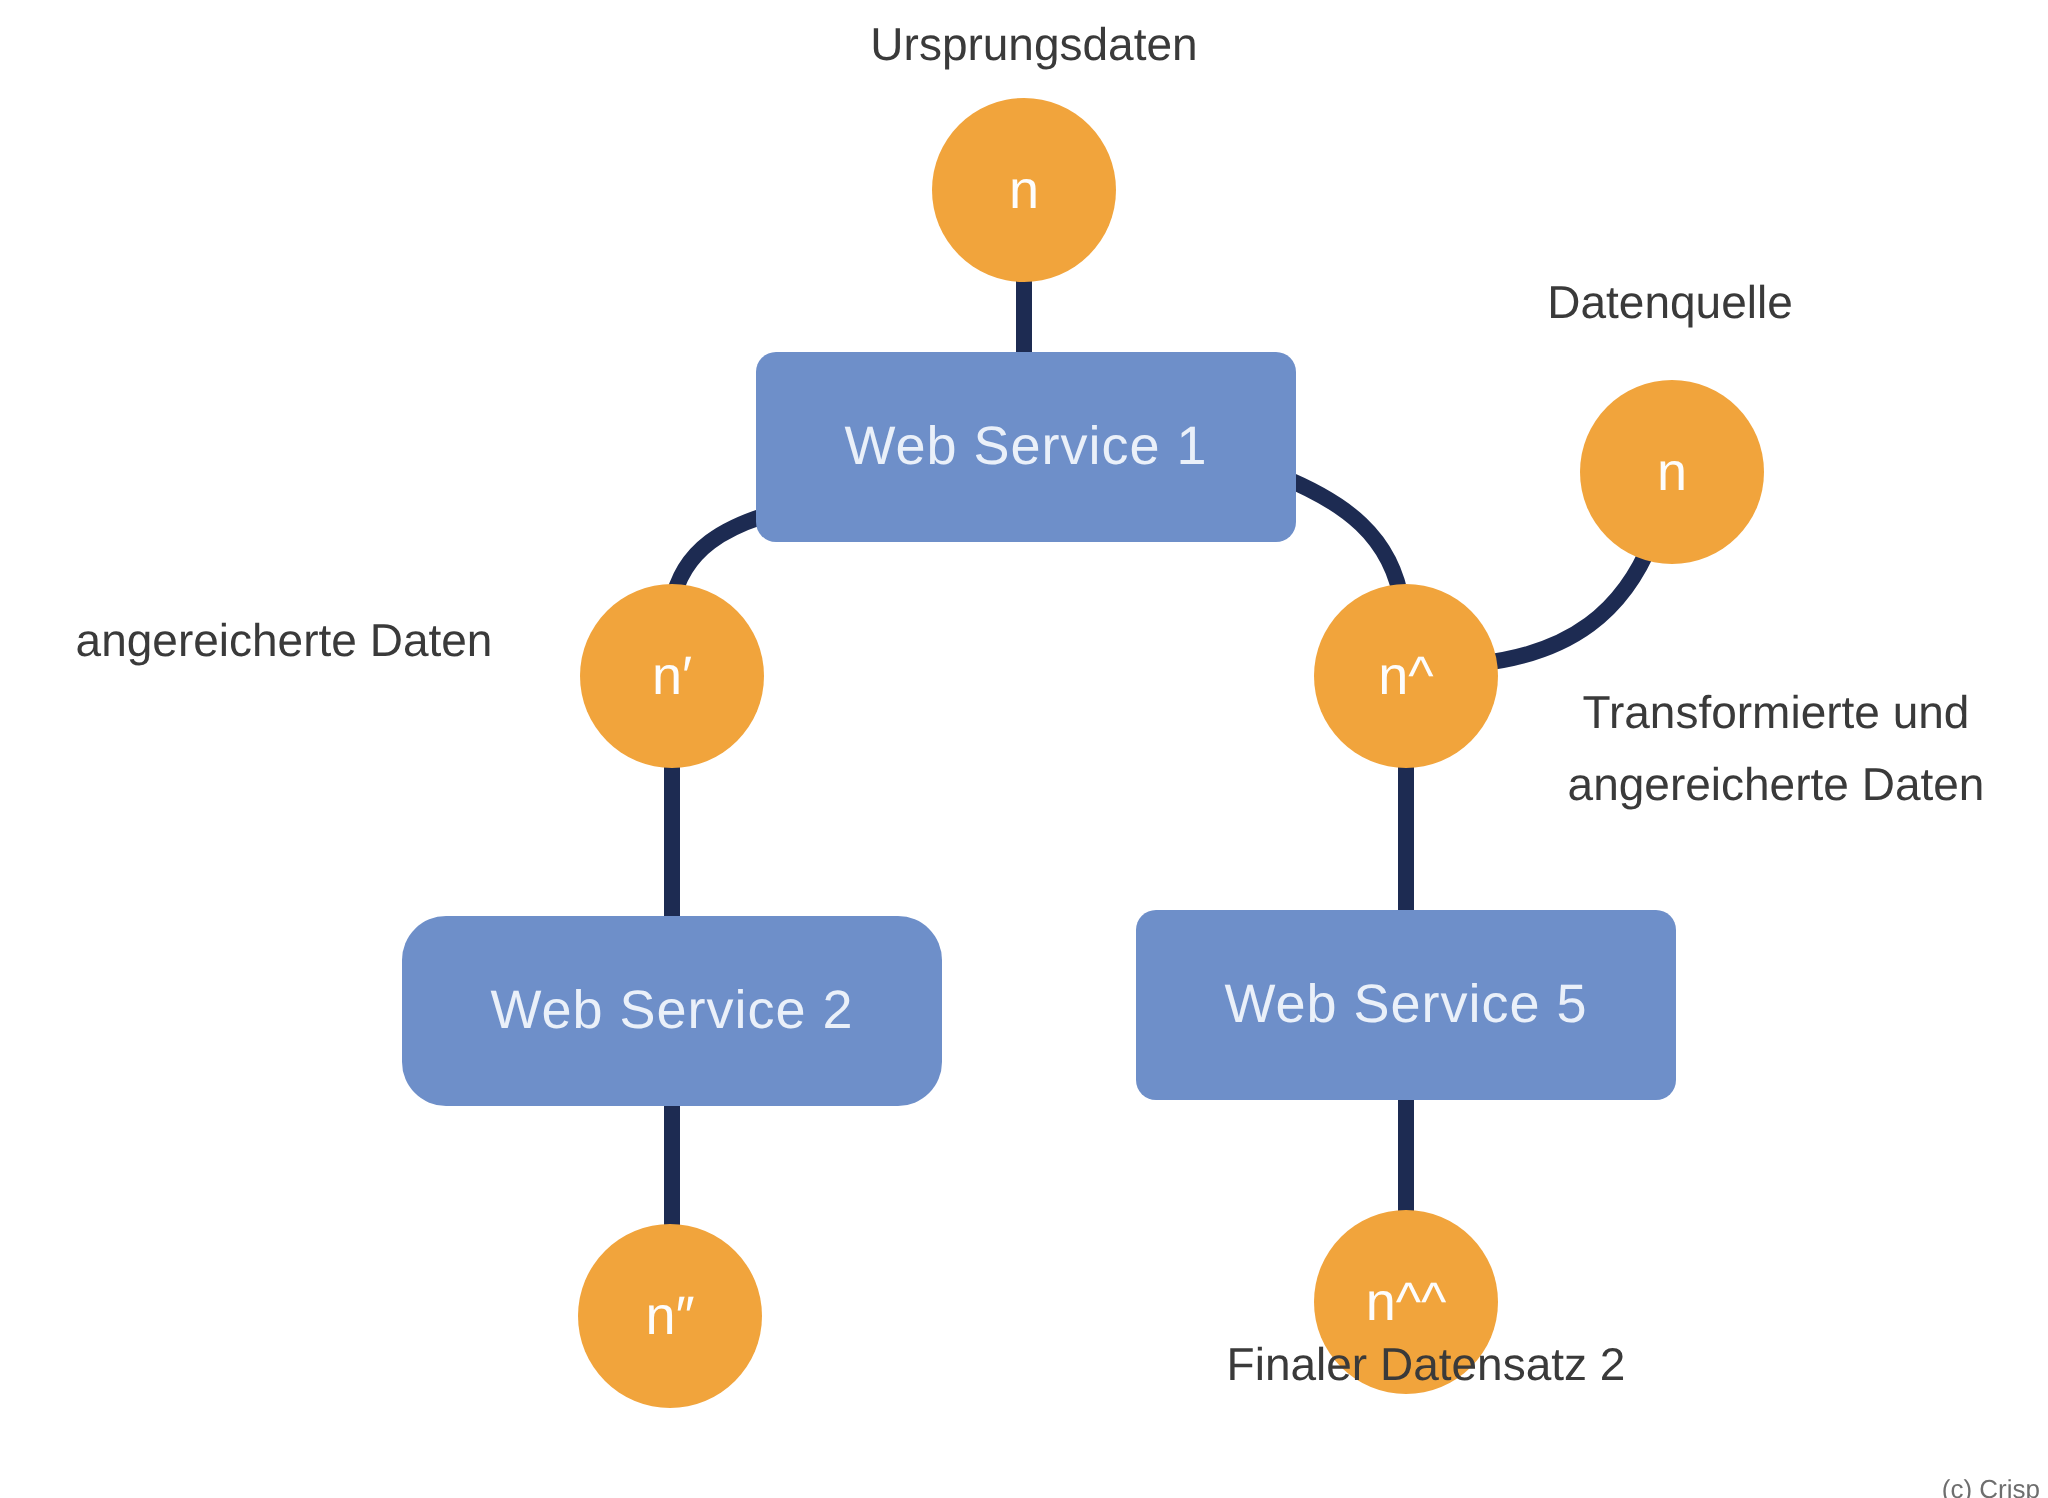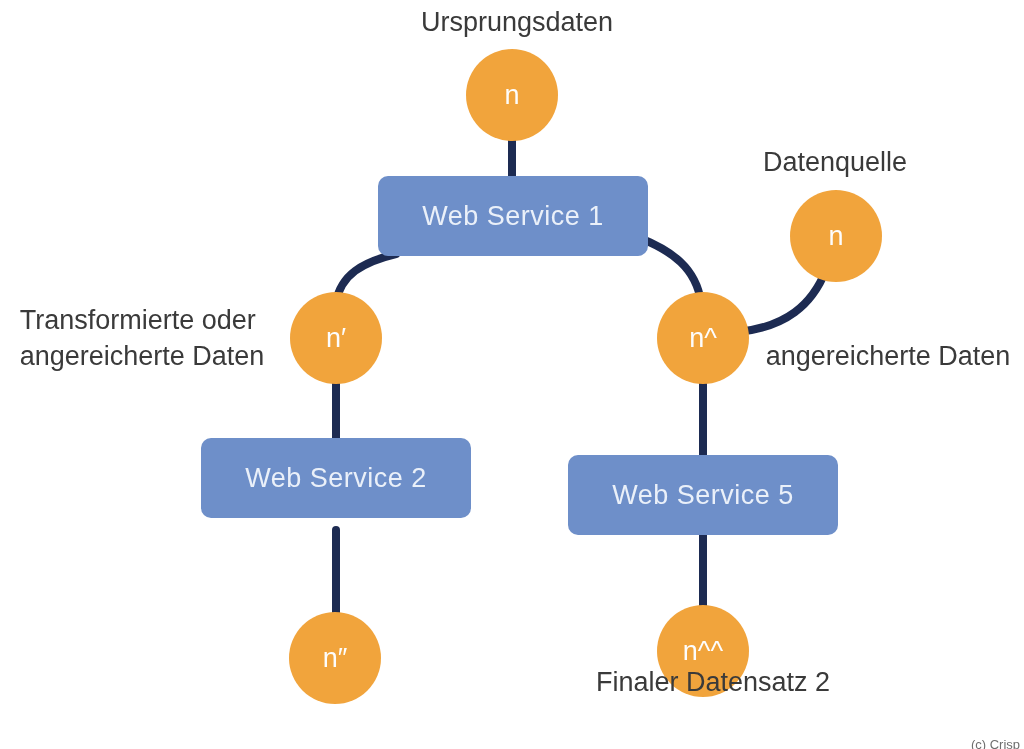--- a/index.html
+++ b/index.html
@@ -10,45 +10,45 @@
     --label-text:#3A3A3A; --box-text:#EAF0F9; --node-text:#FDFDFD; --credit-text:#6E6E6E;
   }
   .connectors{position:absolute;left:0;top:0;z-index:1;}
   .connectors path{stroke:var(--connector);stroke-width:8;fill:none;stroke-linecap:round;}
   .node{
     position:absolute;z-index:2;width:92px;height:92px;border-radius:50%;
     background:var(--node-fill);display:flex;align-items:center;justify-content:center;
     color:var(--node-text);font-size:27px;
   }
   .box{
-    position:absolute;z-index:2;width:270px;height:80px;border-radius:10px;
+    position:absolute;z-index:2;width:270px;height:95px;border-radius:10px;
     background:var(--box-fill);display:flex;align-items:center;justify-content:center;
     color:var(--box-text);font-size:27px;letter-spacing:0.5px;
   }
   .caption{
-    position:absolute;z-index:3;color:var(--label-text);font-size:27px;line-height:36px;
-    white-space:nowrap;transform:translateX(-50%);
+    position:absolute;z-index:3;color:var(--label-text);font-size:23px;line-height:36px;
+    text-align:center;white-space:nowrap;transform:translateX(-50%);
   }
   .caption span{display:block;}
   .credit{
     position:absolute;z-index:3;right:4px;top:727px;color:var(--credit-text);
     font-size:13px;white-space:nowrap;transform:none;text-align:right;
   }
   
   .node-origin{left:466px;top:49px;}
   .node-source{left:790px;top:190px;}
   .node-nprime{left:290px;top:292px;}
   .node-ncaret{left:657px;top:292px;}
   .node-final1{left:289px;top:612px;}
   .node-final2{left:657px;top:605px;}
   .box-ws1{left:378px;top:176px;}
-  .box-ws2{left:201px;top:438px;}
+  .box-ws2{left:201px;top:458px;border-radius:22px;}
   .box-ws3{left:568px;top:455px;}
   .cap-origin{left:517px;top:4px;}
-  .cap-source{left:835px;top:144px;}
+  .cap-source{left:835px;top:133px;}
   .cap-left{left:142px;top:302px;}
   .cap-right{left:888px;top:338px;}
   .cap-final1{left:368px;top:704px;}
   .cap-final2{left:713px;top:664px;}
 </style>
 </head>
 <body>
 
 <div class="stage" id="stage" style="--node-fill: #F1A43C; --box-fill: #6E8FC9; --connector: #1D2B52; --label-text: #3A3A3A; --box-text: #EAF0F9; --node-text: #FDFDFD; --credit-text: #6E6E6E;">
 
@@ -59,24 +59,24 @@
     <path d="M826 270 C 812 305 786 327 738 332"></path>
     <path d="M336 376 L336 462"></path>
     <path d="M336 530 L336 620"></path>
     <path d="M703 376 L703 462"></path>
     <path d="M703 531 L703 614"></path>
   </svg>
 
   <div class="caption cap-origin">Ursprungsdaten</div>
   <div class="caption cap-source">Datenquelle</div>
   <div class="caption cap-left">
-    <span>Transformierte oder</span>
     <span>angereicherte Daten</span>
   </div>
   <div class="caption cap-right">
+    <span>Transformierte und</span>
     <span>angereicherte Daten</span>
   </div>
   <div class="caption cap-final2">Finaler Datensatz 2</div>
 
   <div class="node node-origin">
     <span>n</span>
   </div>
   <div class="node node-source">
     <span>n</span>
   </div>

